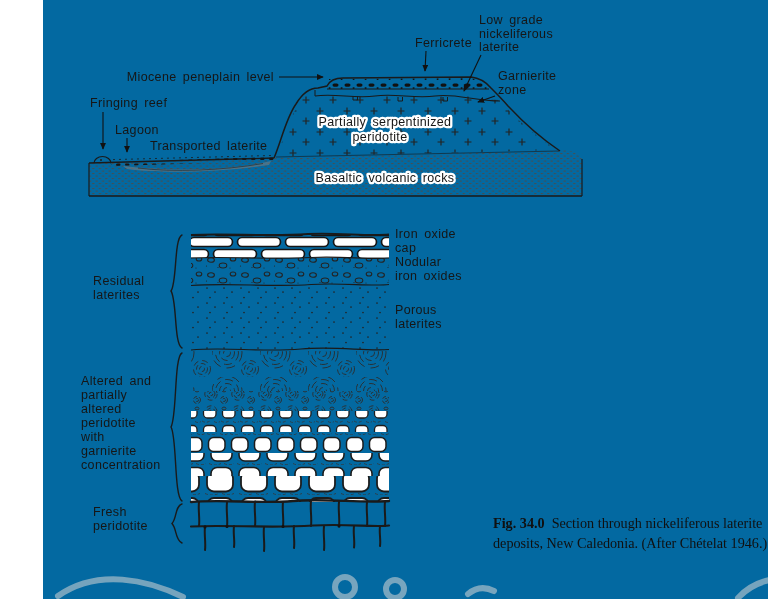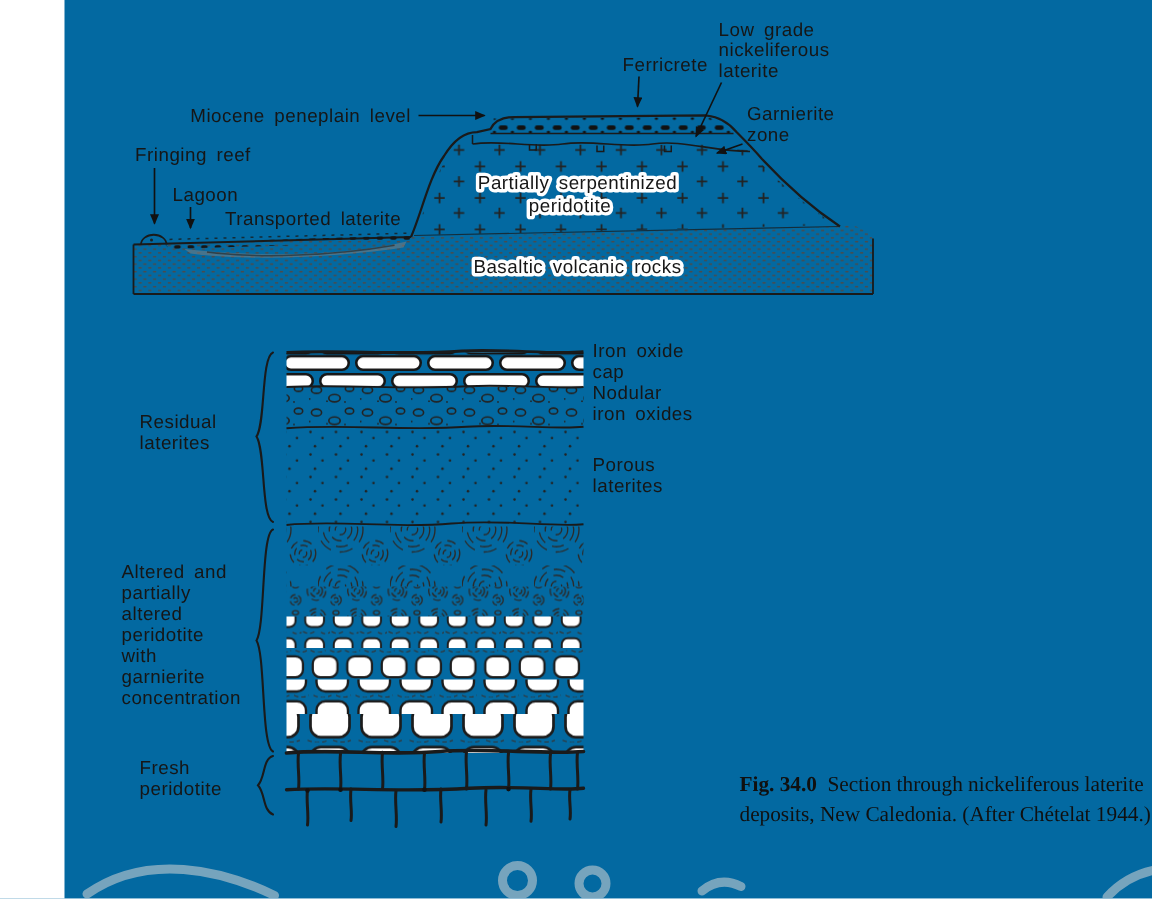--- a/index.html
+++ b/index.html
@@ -226,21 +226,21 @@
 
     <text class="lbl" x="327" y="13">Iron oxide</text>
     <text class="lbl" x="327" y="27">cap</text>
     <text class="lbl" x="327" y="41">Nodular</text>
     <text class="lbl" x="327" y="55">iron oxides</text>
     <text class="lbl" x="327" y="89">Porous</text>
     <text class="lbl" x="327" y="103">laterites</text>
   </svg>
 
   <div class="abs caption" style="left:450px;top:514px;width:320px;">
-    <span class="figlab">Fig. 34.0</span><span>Section through nickeliferous laterite deposits, New Caledonia. (After Chételat 1944.)</span>
+    <span class="figlab">Fig. 34.0</span><span>Section through nickeliferous laterite deposits, New Caledonia. (After Chételat 1946.)</span>
   </div>
 
   <svg class="abs" style="left:0;top:556px;" width="768" height="43" viewBox="0 0 768 43">
     <g fill="none" stroke="#d6d6d6" stroke-width="6" opacity="0.55" stroke-linecap="round">
       <path d="M15,40 C55,12 105,24 140,41"></path>
       <circle cx="302" cy="31" r="10"></circle>
       <circle cx="352" cy="33" r="9"></circle>
       <path d="M425,38 q12,-10 26,-3"></path>
       <path d="M695,42 C715,20 748,18 768,30"></path>
     </g>

